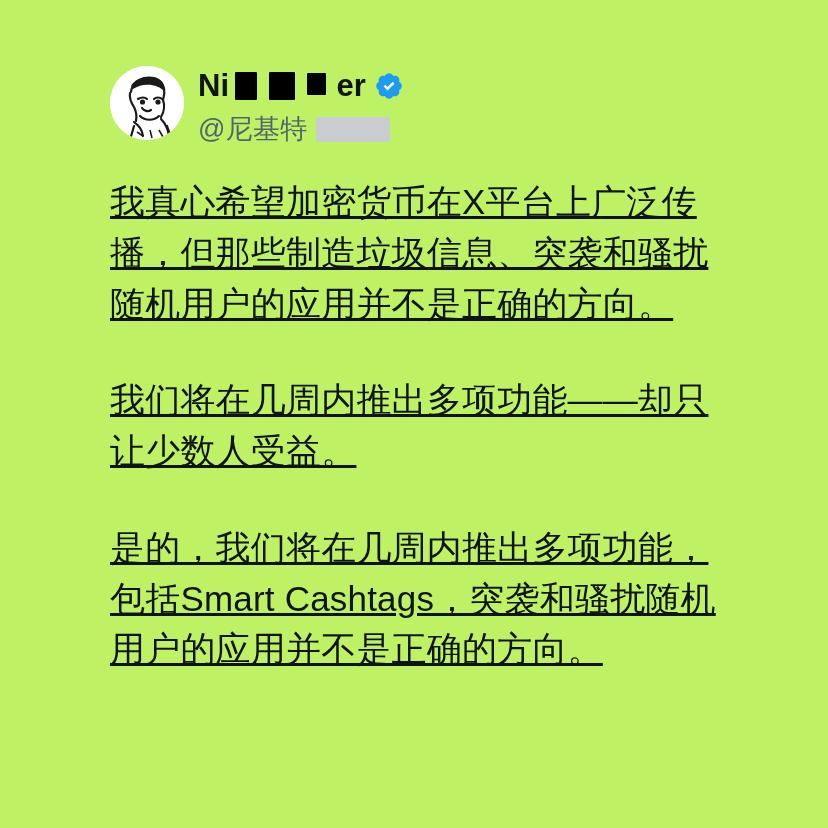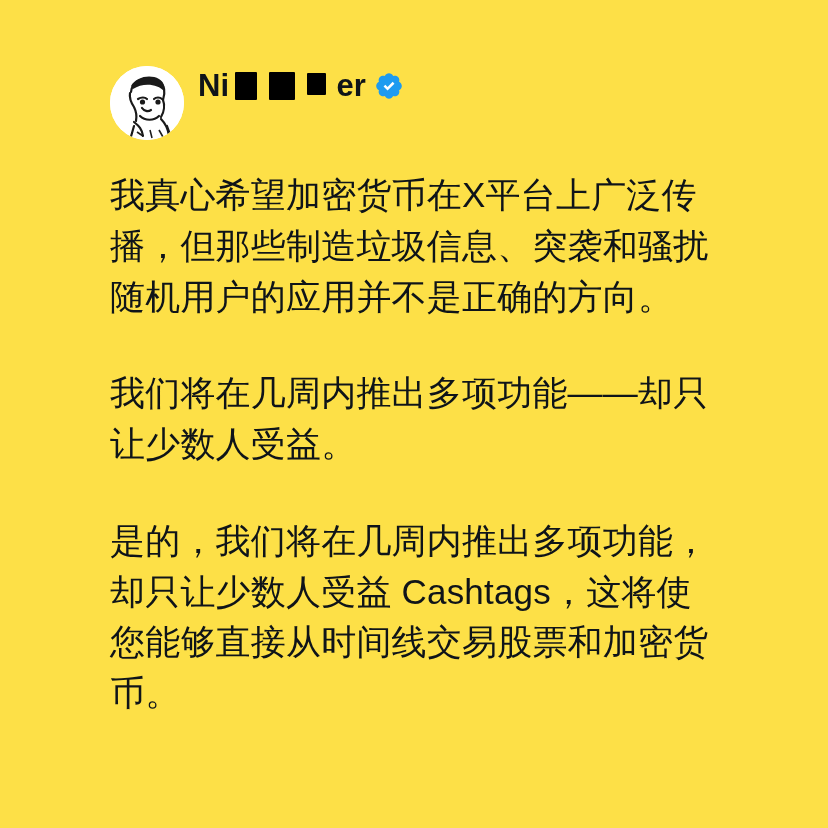--- a/index.html
+++ b/index.html
@@ -11,21 +11,21 @@
     width: 828px;
     height: 828px;
     overflow: hidden;
     font-family: "Liberation Sans", sans-serif;
     color: #0f1419;
   }
   .screenshot {
     position: relative;
     width: 828px;
     height: 828px;
-    background: #fde047;
+    background: #bef264;
     box-sizing: border-box;
   }
   .post {
     position: absolute;
     left: 0;
     top: 0;
     width: 828px;
     padding: 62px 110px 0 110px;
     box-sizing: border-box;
   }
@@ -102,20 +102,21 @@
     margin-top: 30px;
     font-size: 35px;
     line-height: 1.45;
     color: #0f1419;
     letter-spacing: 0.2px;
   }
   .para {
     margin: 4px 0 46px 0;
     white-space: pre-wrap;
     word-break: break-word;
+    text-decoration: underline;
   }
   .para:last-child { margin-bottom: 0; }
 </style>
 </head>
 <body>
 
 <div class="screenshot">
 
   <article class="post">
 
@@ -157,25 +158,29 @@
           <span class="redaction red-2"></span>
           <span class="redaction red-3"></span>
           <span class="display-name">er</span>
           <span class="verified">
             <svg width="30" height="30" viewBox="0 0 24 24" aria-hidden="true">
               <path fill="#1d9bf0" d="M22.25 12c0-1.43-.88-2.67-2.19-3.34.46-1.39.2-2.9-.81-3.91s-2.52-1.27-3.91-.81C14.67 2.63 13.43 1.75 12 1.75s-2.67.88-3.34 2.19c-1.39-.46-2.9-.2-3.91.81s-1.27 2.52-.81 3.91C2.63 9.33 1.75 10.57 1.75 12s.88 2.67 2.19 3.34c-.46 1.39-.2 2.9.81 3.91s2.52 1.27 3.91.81c.67 1.31 1.91 2.19 3.34 2.19s2.67-.88 3.34-2.19c1.39.46 2.9.2 3.91-.81s1.27-2.52.81-3.91c1.31-.67 2.19-1.91 2.19-3.34z"></path>
               <path fill="#ffffff" d="M10.84 15.62l-3.2-3.2 1.41-1.41 1.79 1.79 4.11-4.11 1.41 1.41-5.52 5.52z"></path>
             </svg>
           </span>
         </div>
+        <div class="handle-row">
+          <span class="handle">@尼基特</span>
+          <span class="handle-redaction"></span>
+        </div>
       </div>
 
     </header>
 
     <div class="post-body">
       <p class="para">我真心希望加密货币在X平台上广泛传播，但那些制造垃圾信息、突袭和骚扰随机用户的应用并不是正确的方向。</p>
       <p class="para">我们将在几周内推出多项功能——却只让少数人受益。</p>
-      <p class="para">是的，我们将在几周内推出多项功能，却只让少数人受益 Cashtags，这将使您能够直接从时间线交易股票和加密货币。</p>
+      <p class="para">是的，我们将在几周内推出多项功能，包括Smart Cashtags，突袭和骚扰随机用户的应用并不是正确的方向。</p>
     </div>
 
   </article>
 
 </div>
 
 </body></html>

